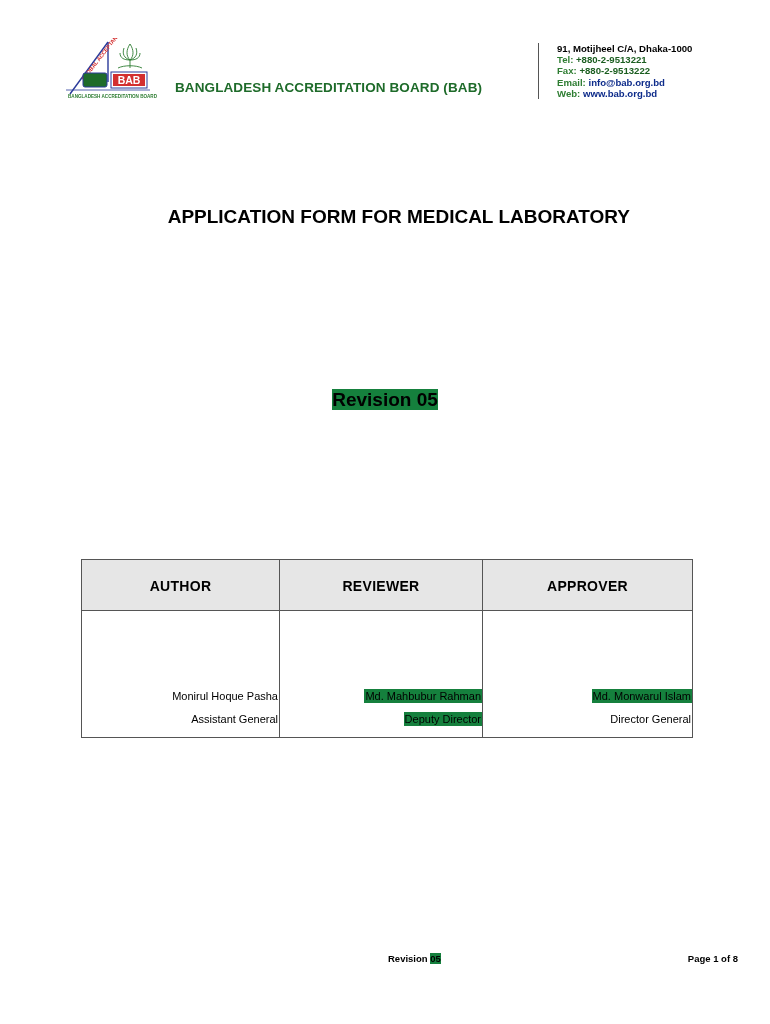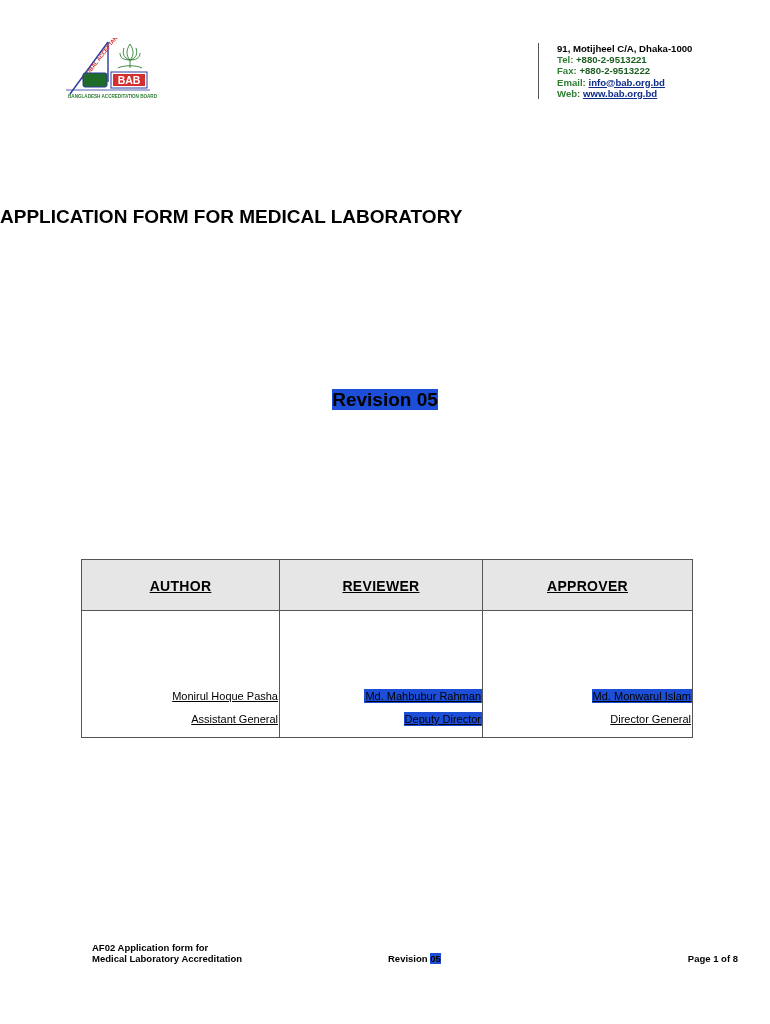--- a/index.html
+++ b/index.html
@@ -49,52 +49,50 @@
       font-weight: bold;
       line-height: 11.2px;
       white-space: nowrap;
       margin-left: 12px;
     }
     .contact .lbl { color: #2e7d32; }
     .contact .val { color: #1b5e20; }
     .contact .addr { color: #000; }
     .contact a {
       color: #0d2b8a;
-      text-decoration: underline;
     }
     
     .title {
       position: absolute;
       left: 0; top: 205px;
       width: 630px;
-      text-align: left;
+      text-align: right;
       font-size: 19px;
       font-weight: bold;
       line-height: 24px;
     }
     .revision-block {
       position: absolute;
       left: 0; top: 388px;
       width: 770px;
       text-align: center;
       font-size: 19px;
       font-weight: bold;
       line-height: 23px;
     }
     .hl {
-      background: #1d4ed8;
+      background: #15803d;
     }
     
     .sig-table {
       position: absolute;
       left: 81px; top: 559px;
       width: 611px;
       border-collapse: collapse;
       table-layout: fixed;
-      text-decoration: underline;
     }
     .sig-table th, .sig-table td {
       border: 1px solid #555;
       text-align: center;
       padding: 0;
     }
     .sig-table th {
       background: #e6e6e6;
       height: 48px;
       font-size: 14px;
@@ -167,20 +165,21 @@
 
       <rect x="49" y="34" width="36" height="16" fill="#fff" stroke="#2a3a9a" stroke-width="1"></rect>
       <rect x="51" y="36" width="32" height="12" fill="#d32f2f"></rect>
       <text x="67" y="46" font-size="10.5" font-weight="bold" fill="#fff" text-anchor="middle" font-family="Liberation Sans, sans-serif">BAB</text>
 
       <text x="6" y="60" font-size="4.6" font-weight="bold" fill="#2e7d32" font-family="Liberation Sans, sans-serif">BANGLADESH ACCREDITATION BOARD</text>
       <line x1="4" y1="52" x2="88" y2="52" stroke="#2a3a9a" stroke-width="0.8"></line>
     </svg>
   </div>
 
+  <div class="org-name">BANGLADESH ACCREDITATION BOARD (BAB)</div>
 
   <div class="header-divider"></div>
 
   <div class="contact">
     <div class="addr">91, Motijheel C/A, Dhaka-1000</div>
     <div>
       <span class="lbl">Tel:</span>
       <span class="val">+880-2-9513221</span>
     </div>
     <div>
@@ -229,24 +228,20 @@
           <span class="person-role"><span class="hl">Deputy Director</span></span>
         </td>
         <td>
           <span class="person-name"><span class="hl">Md. Monwarul Islam</span></span>
           <span class="person-role"><span>Director General</span></span>
         </td>
       </tr>
     </tbody>
   </table>
 
-  <div class="footer-left">
-    <div>AF02 Application form for</div>
-    <div>Medical Laboratory Accreditation</div>
-  </div>
 
   <div class="footer-center">
     <span>Revision</span>
     <span class="hl">05</span>
   </div>
 
   <div class="footer-right">Page 1 of 8</div>
 
 </div>
 

